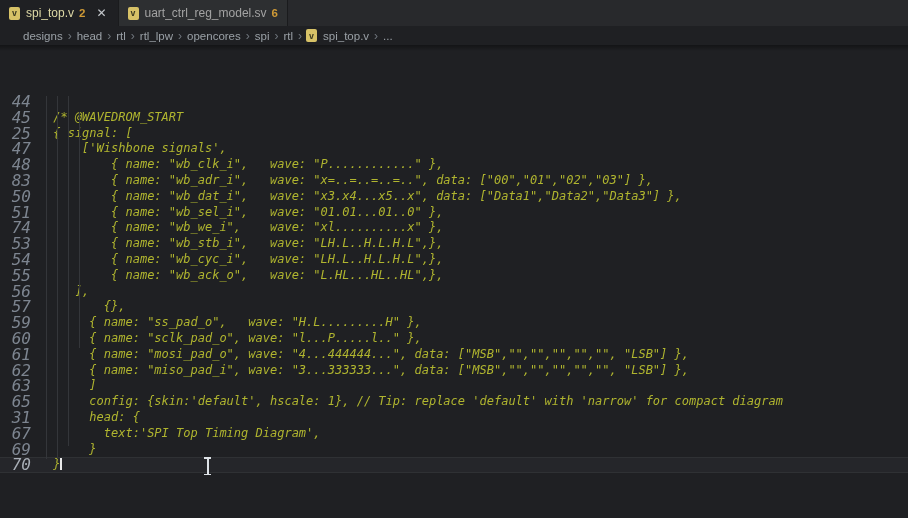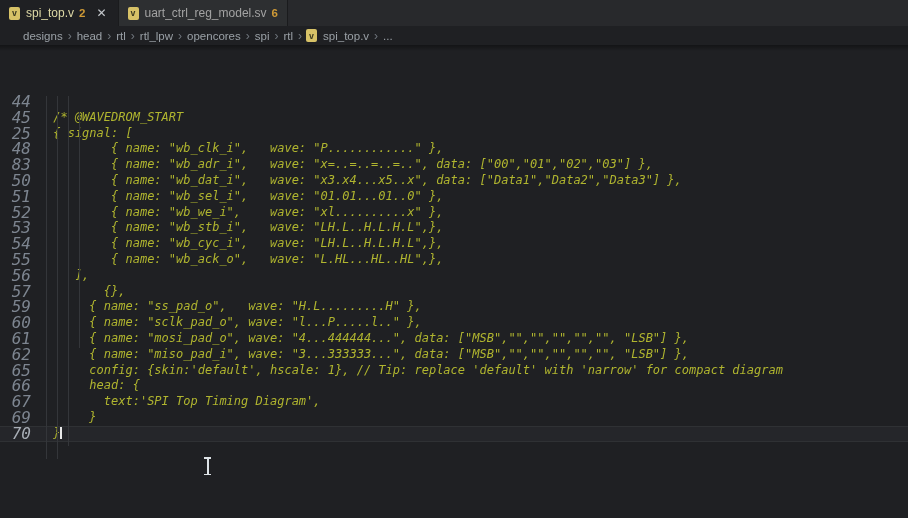--- a/index.html
+++ b/index.html
@@ -95,36 +95,38 @@
 
   <div class="editor">
     <div class="guide" style="left:46px;top:51px;height:363px;"></div>
     <div class="guide" style="left:57px;top:51px;height:363px;"></div>
     <div class="guide" style="left:68px;top:51px;height:350px;"></div>
     <div class="guide" style="left:79px;top:67px;height:236px;"></div>
     <div class="code-lines" id="code-lines">
         <div class="row"><span class="num">44</span><span class="codetext"></span></div>
         <div class="row"><span class="num">45</span><span class="codetext"><span class="tok-c"> /* @WAVEDROM_START</span></span></div>
         <div class="row"><span class="num">25</span><span class="codetext"><span class="tok-c"> { signal: [</span></span></div>
+        <div class="row"><span class="num">47</span><span class="codetext"><span class="tok-c">     ['Wishbone signals',</span></span></div>
         <div class="row"><span class="num">48</span><span class="codetext"><span class="tok-c">         { name: "wb_clk_i",   wave: "P............" },</span></span></div>
         <div class="row"><span class="num">83</span><span class="codetext"><span class="tok-c">         { name: "wb_adr_i",   wave: "x=..=..=..=..", data: ["00","01","02","03"] },</span></span></div>
         <div class="row"><span class="num">50</span><span class="codetext"><span class="tok-c">         { name: "wb_dat_i",   wave: "x3.x4...x5..x", data: ["Data1","Data2","Data3"] },</span></span></div>
         <div class="row"><span class="num">51</span><span class="codetext"><span class="tok-c">         { name: "wb_sel_i",   wave: "01.01...01..0" },</span></span></div>
-        <div class="row"><span class="num">52</span><span class="codetext"><span class="tok-c">         { name: "wb_we_i",    wave: "xl..........x" },</span></span></div>
+        <div class="row"><span class="num">74</span><span class="codetext"><span class="tok-c">         { name: "wb_we_i",    wave: "xl..........x" },</span></span></div>
         <div class="row"><span class="num">53</span><span class="codetext"><span class="tok-c">         { name: "wb_stb_i",   wave: "LH.L..H.L.H.L",},</span></span></div>
         <div class="row"><span class="num">54</span><span class="codetext"><span class="tok-c">         { name: "wb_cyc_i",   wave: "LH.L..H.L.H.L",},</span></span></div>
         <div class="row"><span class="num">55</span><span class="codetext"><span class="tok-c">         { name: "wb_ack_o",   wave: "L.HL...HL..HL",},</span></span></div>
         <div class="row"><span class="num">56</span><span class="codetext"><span class="tok-c">    ],</span></span></div>
         <div class="row"><span class="num">57</span><span class="codetext"><span class="tok-c">        {},</span></span></div>
         <div class="row"><span class="num">59</span><span class="codetext"><span class="tok-c">      { name: "ss_pad_o",   wave: "H.L.........H" },</span></span></div>
         <div class="row"><span class="num">60</span><span class="codetext"><span class="tok-c">      { name: "sclk_pad_o", wave: "l...P.....l.." },</span></span></div>
         <div class="row"><span class="num">61</span><span class="codetext"><span class="tok-c">      { name: "mosi_pad_o", wave: "4...444444...", data: ["MSB","","","","","", "LSB"] },</span></span></div>
         <div class="row"><span class="num">62</span><span class="codetext"><span class="tok-c">      { name: "miso_pad_i", wave: "3...333333...", data: ["MSB","","","","","", "LSB"] },</span></span></div>
+        <div class="row"><span class="num">63</span><span class="codetext"><span class="tok-c">      ]</span></span></div>
         <div class="row"><span class="num">65</span><span class="codetext"><span class="tok-c">      config: {skin:'default', hscale: 1}, // Tip: replace 'default' with 'narrow' for compact diagram</span></span></div>
-        <div class="row"><span class="num">66</span><span class="codetext"><span class="tok-c">      head: {</span></span></div>
+        <div class="row"><span class="num">31</span><span class="codetext"><span class="tok-c">      head: {</span></span></div>
         <div class="row"><span class="num">67</span><span class="codetext"><span class="tok-c">        text:'SPI Top Timing Diagram',</span></span></div>
         <div class="row"><span class="num">69</span><span class="codetext"><span class="tok-c">      }</span></span></div>
         <div class="row current"><span class="num">70</span><span class="codetext"><span class="tok-c"> }</span><span class="caret"></span></span></div>
       </div>
   </div>
   <div class="editor-shadow"></div>
 
   <div class="ibeam">
     <div class="serif top"></div>
       <div class="stem"></div>

